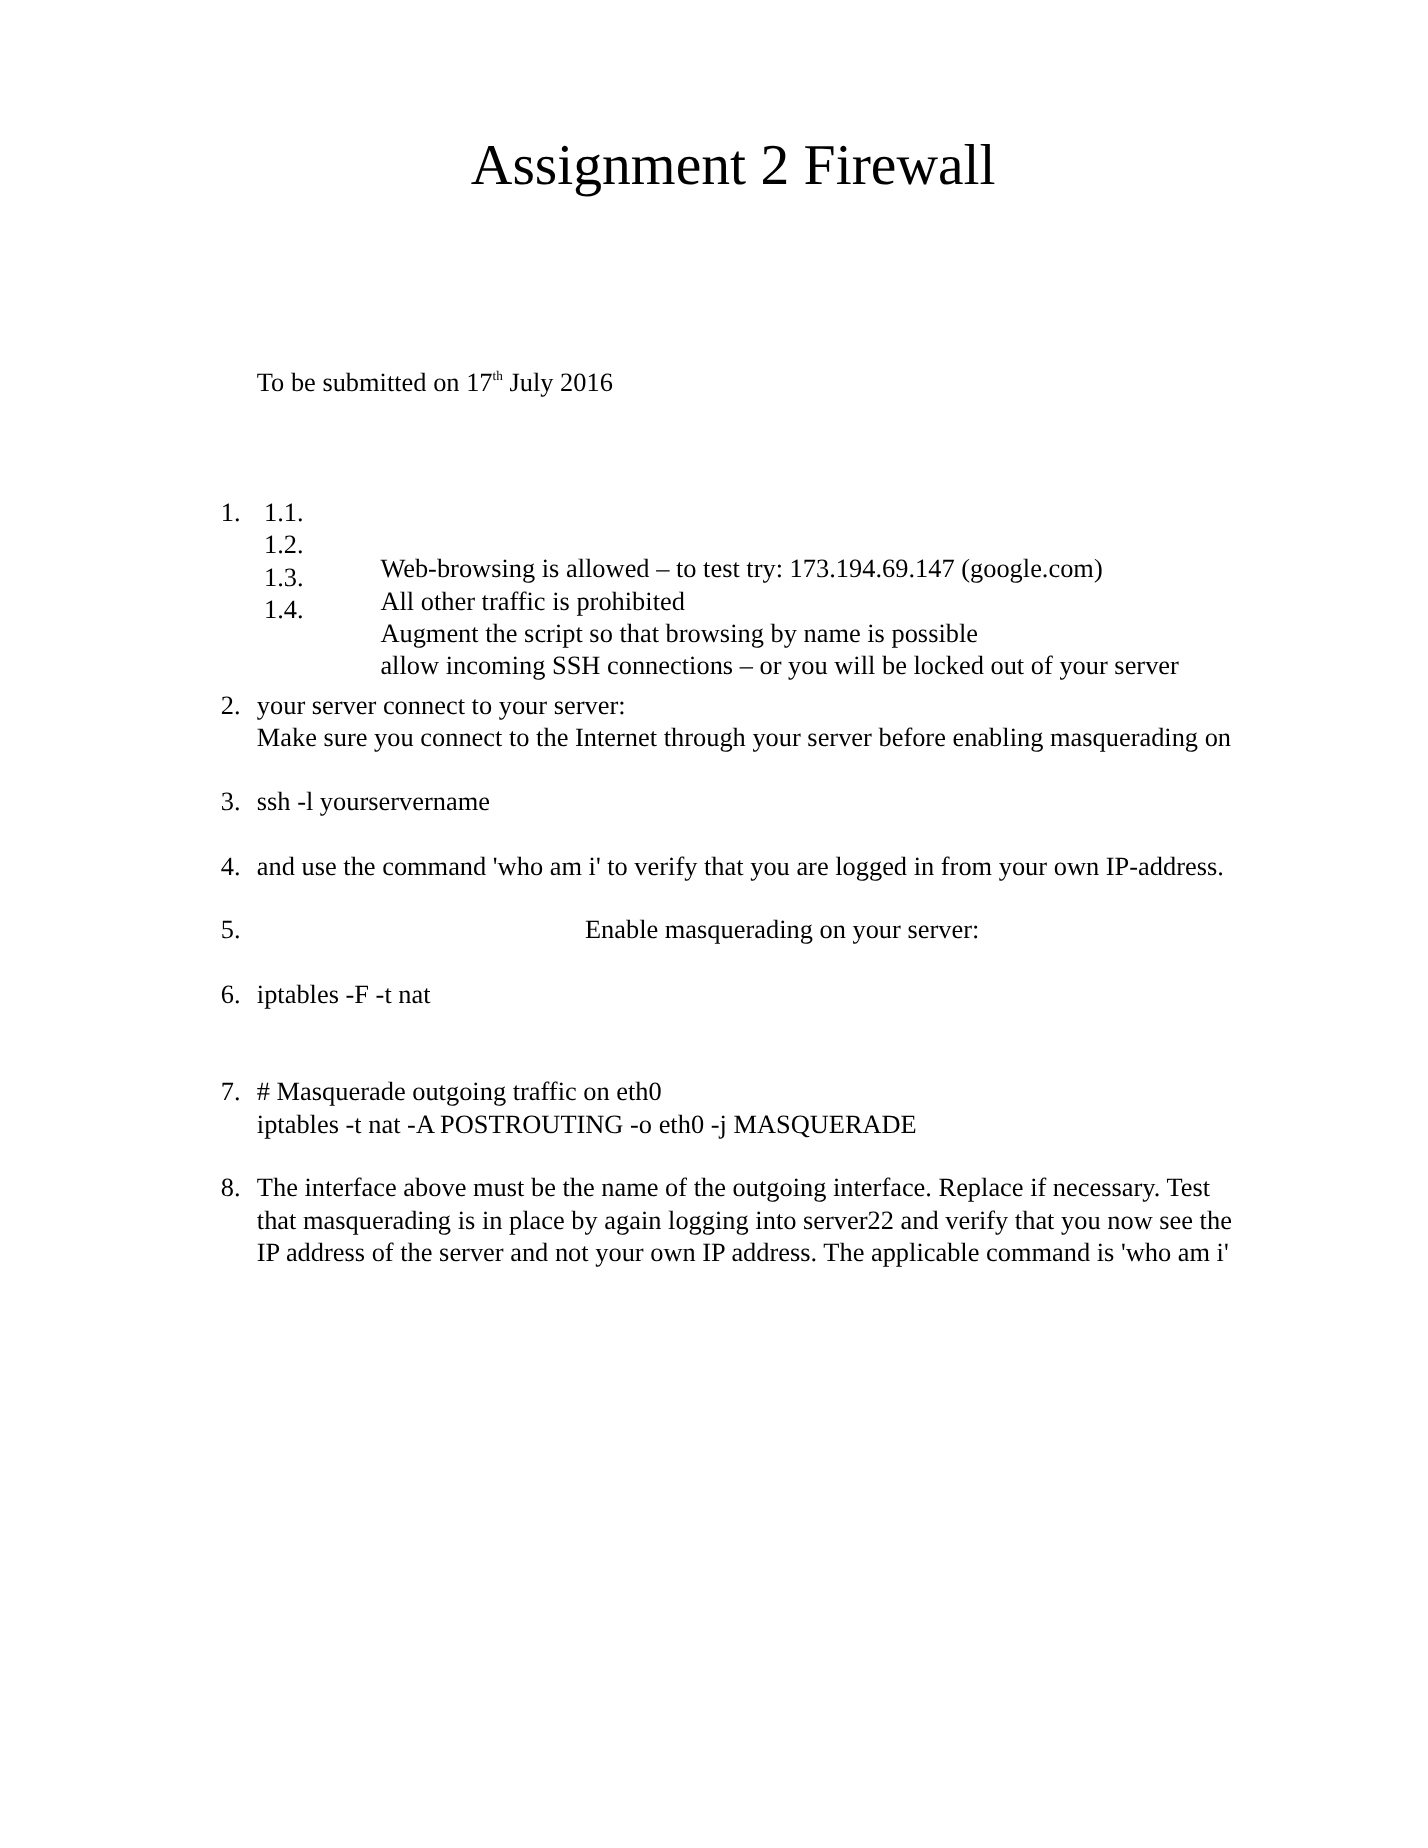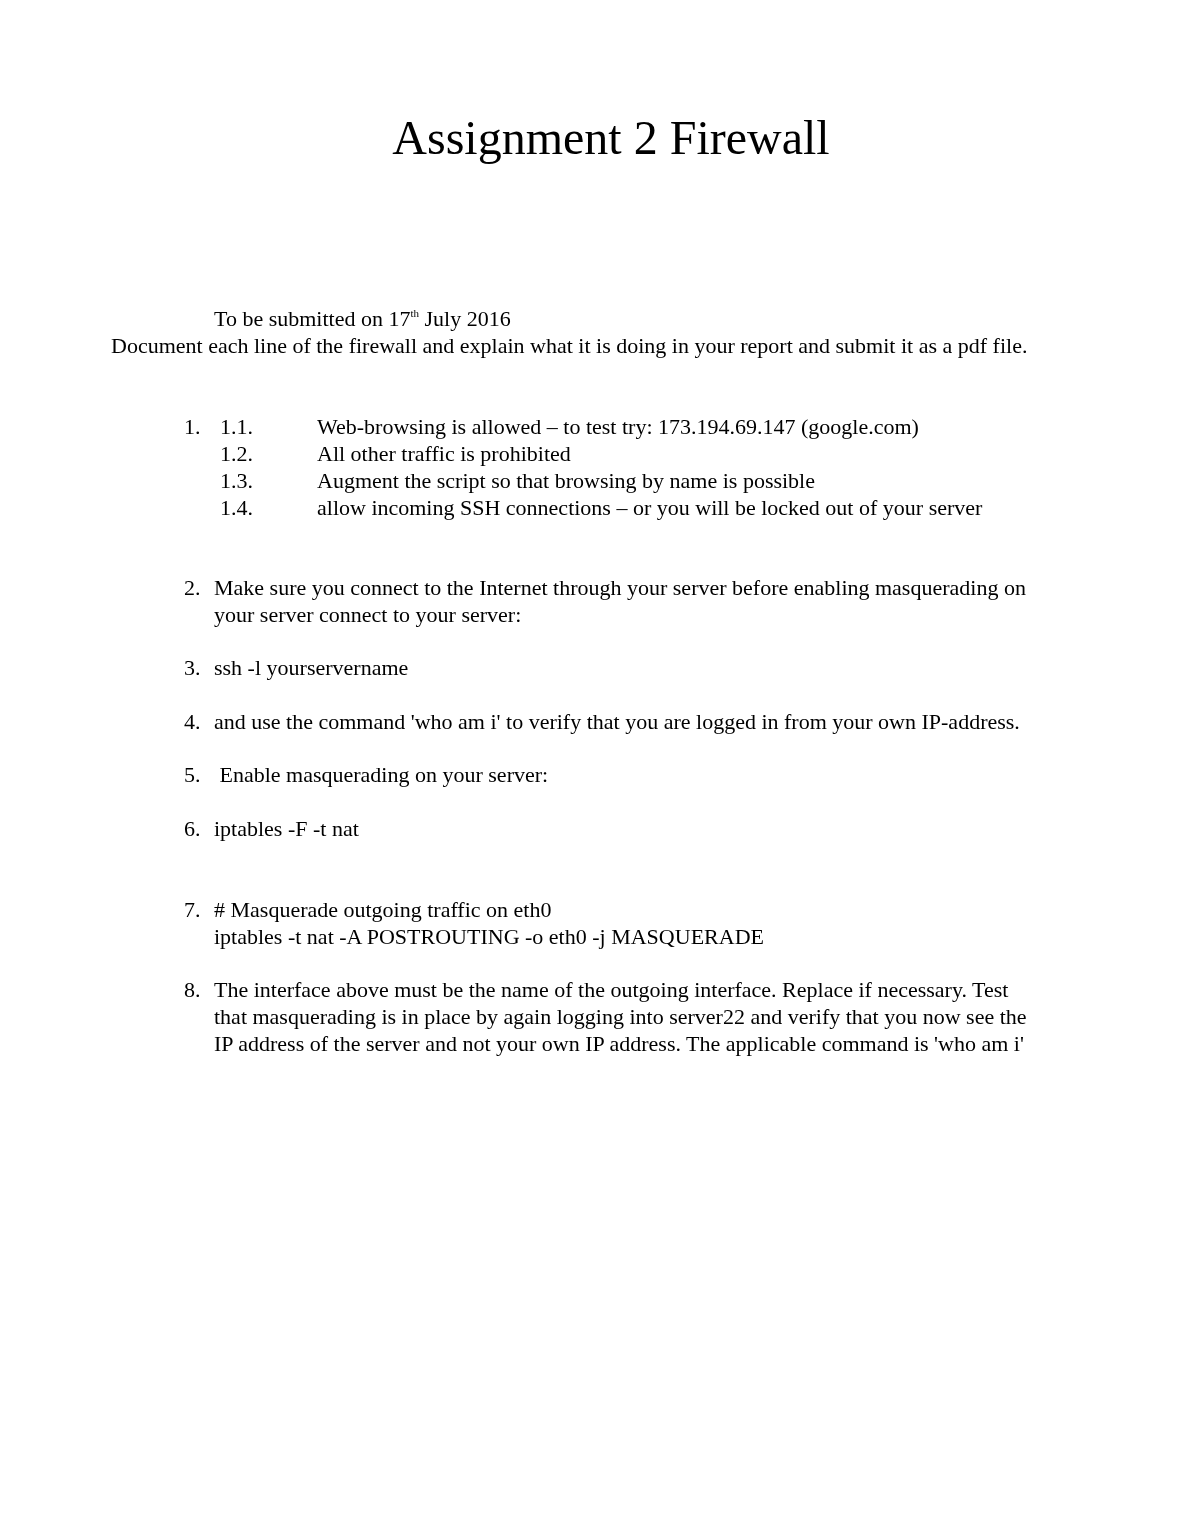--- a/index.html
+++ b/index.html
@@ -76,33 +76,33 @@
       height: 27px;
       white-space: nowrap;
     }
     .sub .subnum {
       position: absolute;
       left: 36px;
     }
     .sub .subtext {
       position: absolute;
       left: 133px;
+      margin-top: 47px;
     }
     .line { display: block; white-space: nowrap; }
   </style>
 </head>
 <body>
 
 <div class="page">
 
   <h1 class="title">Assignment 2 Firewall</h1>
 
   <div class="text submit-line"><span>To be submitted on 17</span><sup>th</sup><span> July 2016</span></div>
 
-  <div class="text intro">Document each line of the firewall and explain what it is doing in your report and submit it as a pdf file.</div>
 
   <div class="list text">
 
     <div class="item" style="top:413px;">
       <span class="num">1.</span>
       <div class="sub">
         <span class="subnum">1.1.</span>
         <span class="subtext">Web-browsing is allowed – to test try: 173.194.69.147 (google.com)</span>
       </div>
       <div class="sub">
@@ -115,38 +115,38 @@
       </div>
       <div class="sub">
         <span class="subnum">1.4.</span>
         <span class="subtext">allow incoming SSH connections – or you will be locked out of your server</span>
       </div>
     </div>
 
     <div class="item" style="top:574px;">
       <span class="num">2.</span>
       <div class="body">
+        <span class="line">your server connect to your server:</span>
         <span class="line">Make sure you connect to the Internet through your server before enabling masquerading on</span>
-        <span class="line">your server connect to your server:</span>
       </div>
     </div>
 
     <div class="item" style="top:654px;">
       <span class="num">3.</span>
       <span class="body line">ssh -l yourservername</span>
     </div>
 
     <div class="item" style="top:708px;">
       <span class="num">4.</span>
       <span class="body line">and use the command 'who am i' to verify that you are logged in from your own IP-address.</span>
     </div>
 
     <div class="item" style="top:761px;">
       <span class="num">5.</span>
-      <span class="body line" style="white-space:pre;"> Enable masquerading on your server:</span>
+      <span class="body line" style="white-space:pre;text-align:center;"> Enable masquerading on your server:</span>
     </div>
 
     <div class="item" style="top:815px;">
       <span class="num">6.</span>
       <div class="body">
         <span class="line">iptables -F -t nat</span>
       </div>
     </div>
 
     <div class="item" style="top:896px;">

